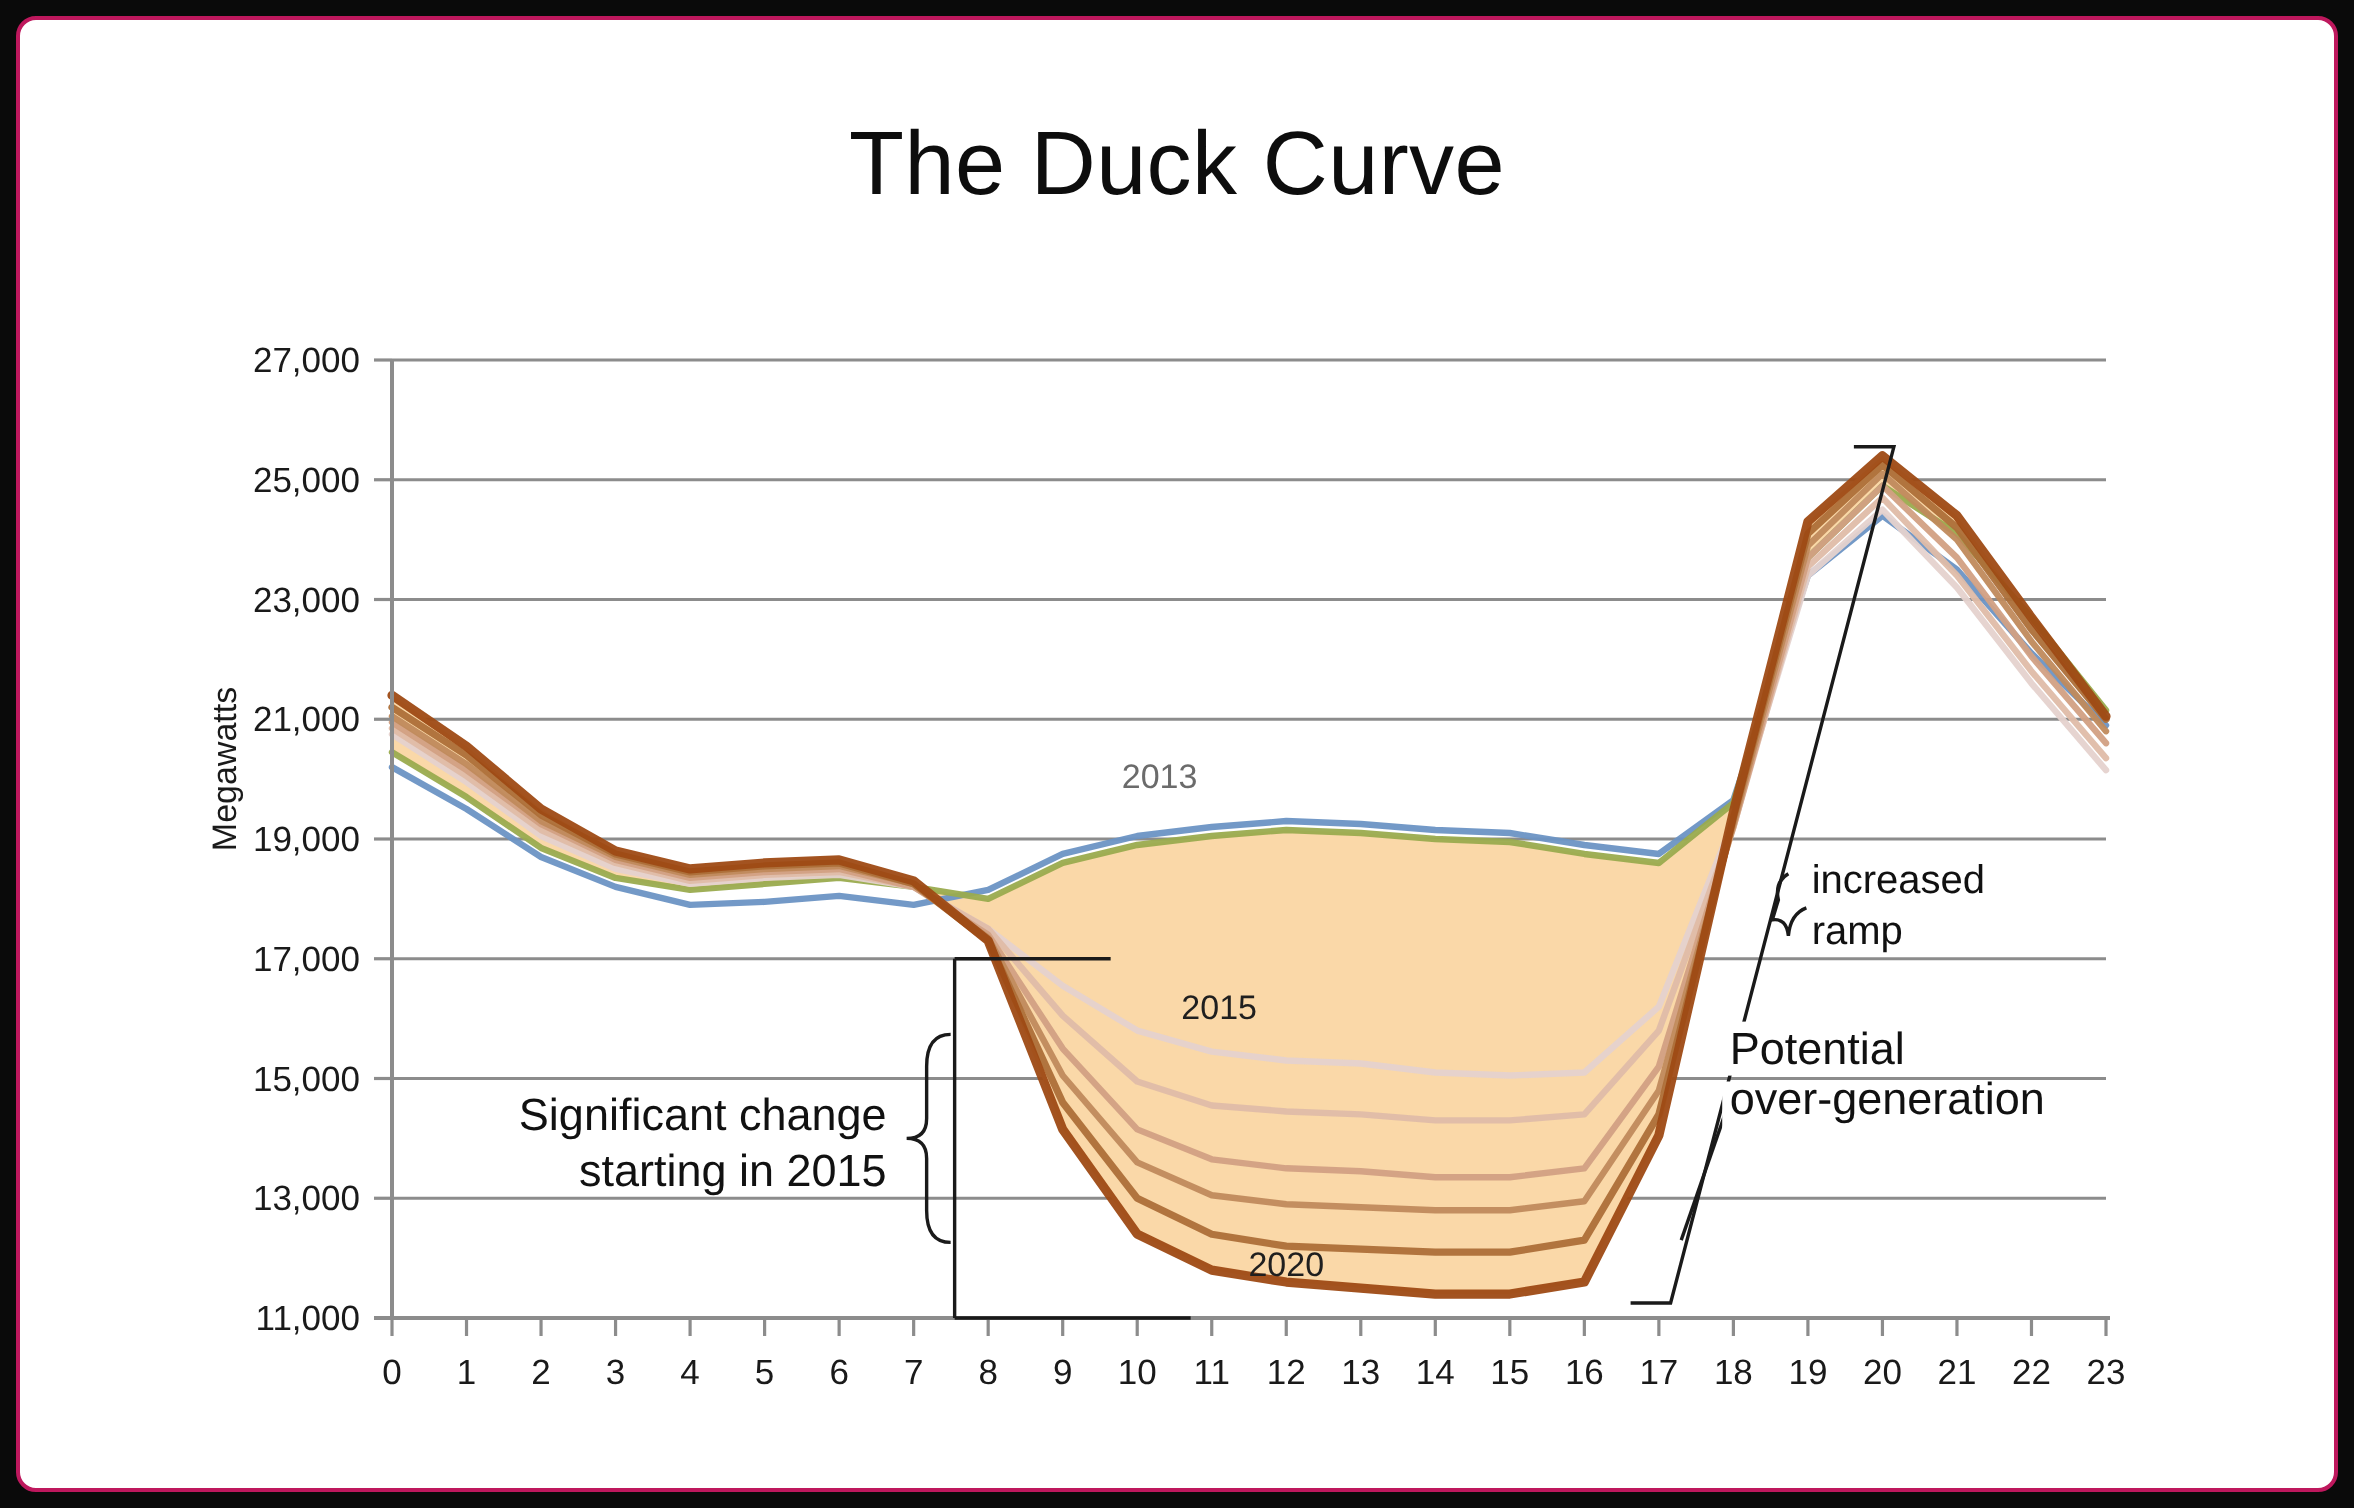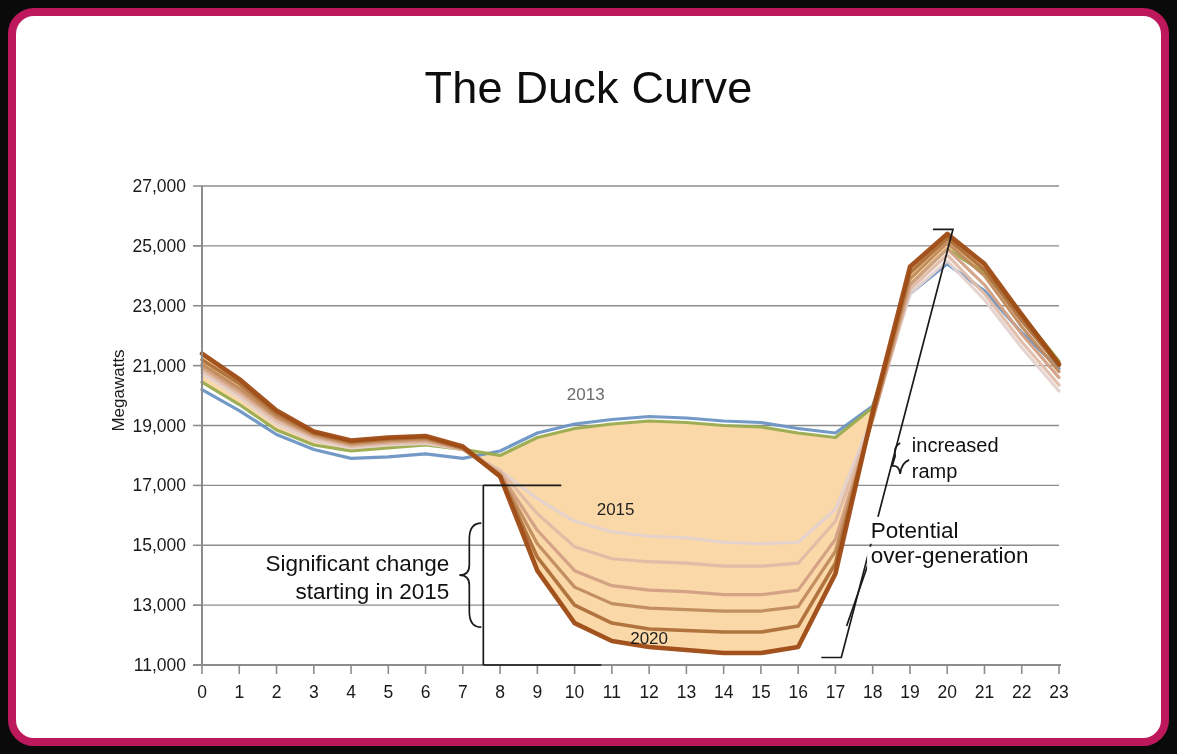--- a/index.html
+++ b/index.html
@@ -7,22 +7,22 @@
     width:1177px;height:754px;
     background:#0a0a0a;
     font-family:"Liberation Sans", sans-serif;
     overflow:hidden;
   }
   .slide-frame{
     position:absolute;
     left:8px;top:8px;
     width:1161px;height:738px;
     background:#ffffff;
-    border:8px solid #be185d;
-    border-radius:26px;
+    border:2px solid #be185d;
+    border-radius:10px;
     box-sizing:border-box;
     overflow:hidden;
   }
   .slide-inner{
     position:absolute;
     inset:0;
     background:#ffffff;
     border-radius:31px;
   }
   .slide-title{

